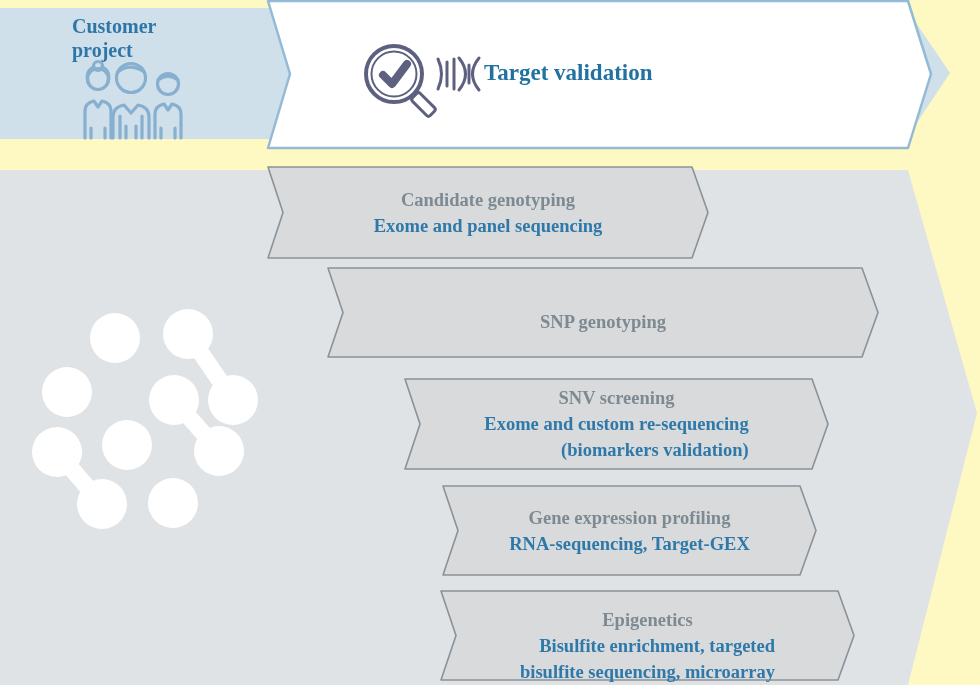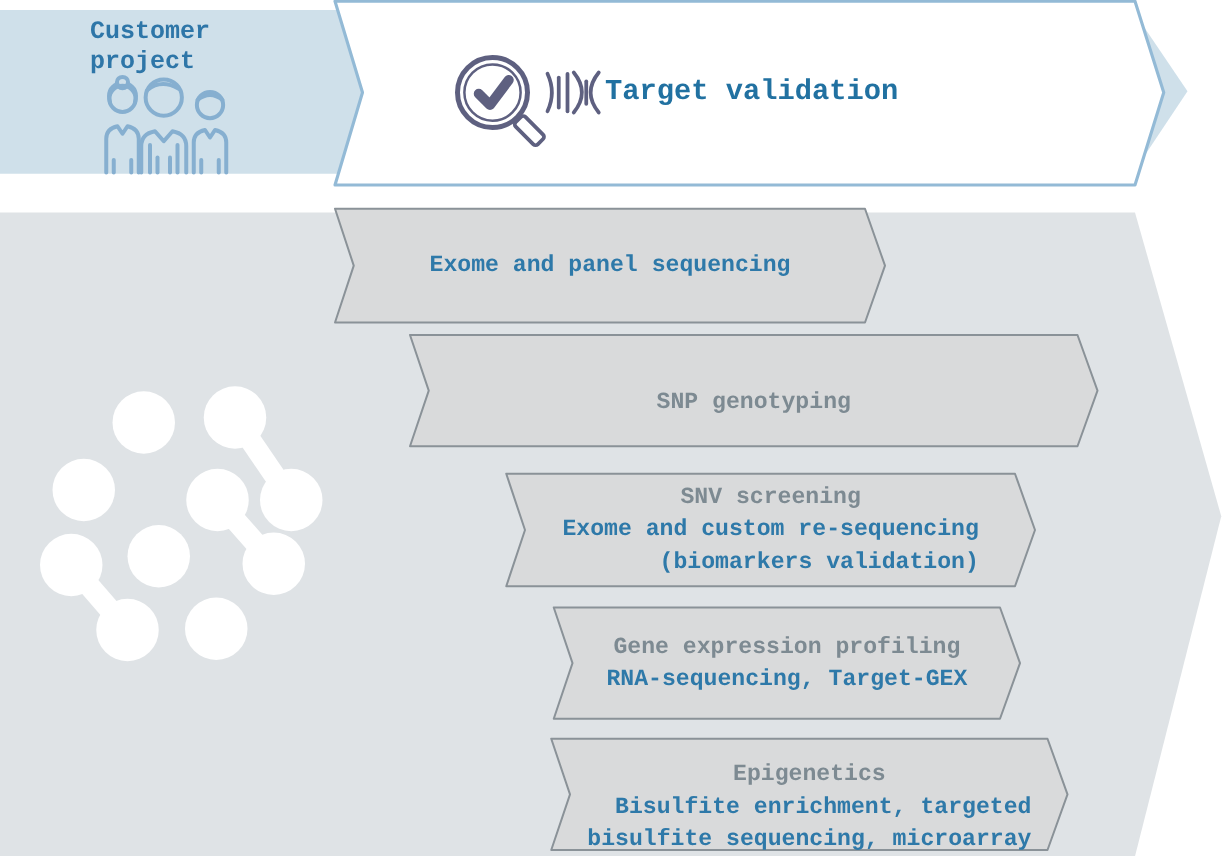--- a/index.html
+++ b/index.html
@@ -1,19 +1,19 @@
 <!DOCTYPE html>
 <html><head>
 <meta charset="utf-8">
 <style>
   html,body{margin:0;padding:0;background:#000;}
   .canvas{
     position:relative;width:980px;height:685px;overflow:hidden;
-    background:#ffffff;
-    font-family:Liberation Mono, monospace;
+    background:#fef9c3;
+    font-family:Liberation Serif, serif;
   }
   .abs{position:absolute;}
   svg{overflow:visible;display:block;}
 
   
   .customer-label{
     left:72px;top:14px;width:140px;
     font-size:20px;font-weight:bold;line-height:1.2;
     color:#2e76a8;white-space:pre-line;
   }
@@ -129,20 +129,21 @@
     </svg>
   </div>
 
   <div class="abs target-label">Target validation</div>
 
   <div class="step s1">
     <svg width="440" height="91" viewBox="0 0 440 91">
       <polygon points="0,0 424,0 440,45.5 424,91 0,91 15,45.5" fill="#d9dadb" stroke="#8a9298" stroke-width="1.6" stroke-linejoin="round"></polygon>
     </svg>
     <div class="txt">
+      <span class="title">Candidate genotyping</span>
       <span class="subtitle">Exome and panel sequencing</span>
     </div>
   </div>
 
   <div class="step s2">
     <svg width="550" height="89" viewBox="0 0 550 89">
       <polygon points="0,0 534,0 550,44.5 534,89 0,89 15,44.5" fill="#d9dadb" stroke="#8a9298" stroke-width="1.6" stroke-linejoin="round"></polygon>
     </svg>
     <div class="txt">
       <span class="title">SNP genotyping</span>

